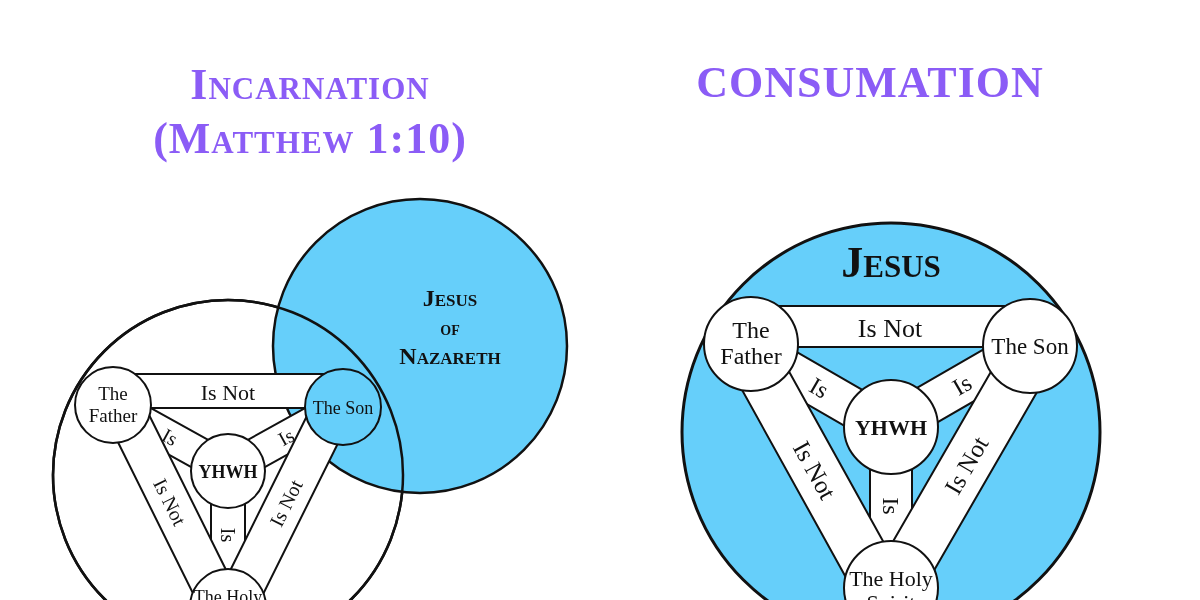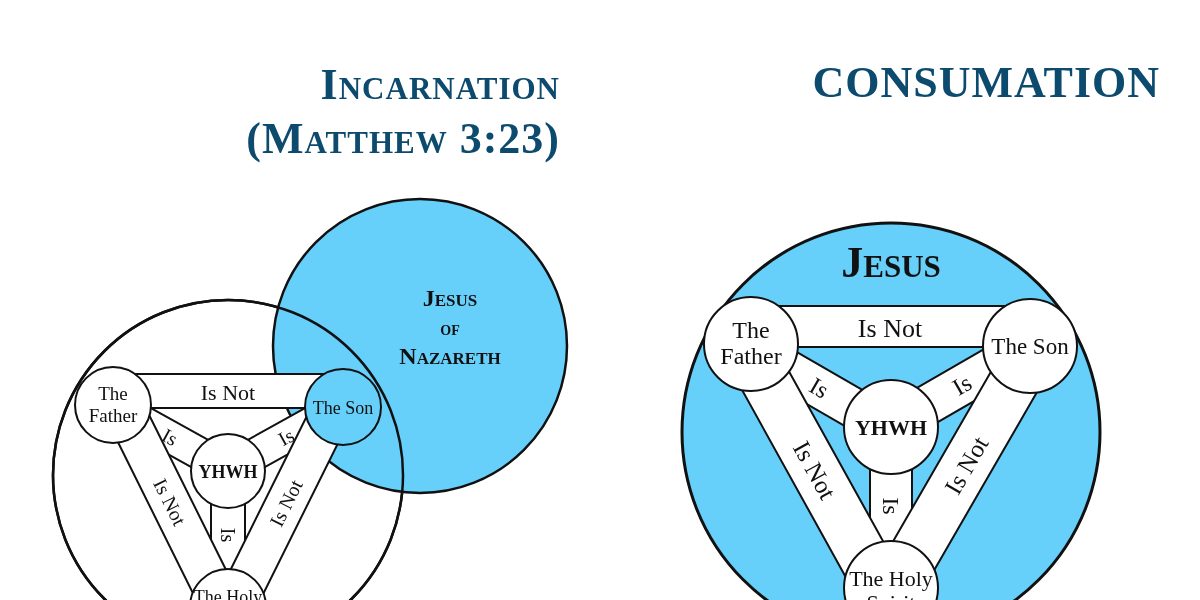--- a/index.html
+++ b/index.html
@@ -1,33 +1,33 @@
 <!DOCTYPE html>
 <html><head>
 <meta charset="utf-8">
 <style>
   html, body { margin: 0; padding: 0; background: #ffffff; }
   body { width: 1200px; height: 600px; overflow: hidden; position: relative; font-family: "Liberation Serif", "DejaVu Serif", serif; }
   .title {
-    position: absolute; text-align: right; font-family: "Liberation Serif", "DejaVu Serif", serif;
-    font-weight: bold; color: #0c4a6e; line-height: 54px; letter-spacing: 1px;
+    position: absolute; text-align: center; font-family: "Liberation Serif", "DejaVu Serif", serif;
+    font-weight: bold; color: #8b5cf6; line-height: 54px; letter-spacing: 1px;
   }
   .title .line { display: block; font-size: 44px; font-variant: small-caps; }
   #title-left { left: 60px; top: 58px; width: 500px; }
   #title-right { left: 580px; top: 56px; width: 580px; }
   svg { position: absolute; left: 0; top: 0; }
   .lbl { font-family: "Liberation Serif", "DejaVu Serif", serif; fill: #111; }
   .caps { font-family: "Liberation Serif", "DejaVu Serif", serif; font-weight: bold; fill: #111; font-variant: small-caps; }
 </style>
 </head>
 <body>
 
 <div class="title" id="title-left">
   <span class="line">Incarnation</span>
-  <span class="line">(Matthew 3:23)</span>
+  <span class="line">(Matthew 1:10)</span>
 </div>
 <div class="title" id="title-right">
   <span class="line">CONSUMATION</span>
 </div>
 
 <svg width="1200" height="600" viewBox="0 0 1200 600">
   <defs>
     <clipPath id="clip-left-big">
         <circle cx="228" cy="475" r="175"></circle>
       </clipPath>

